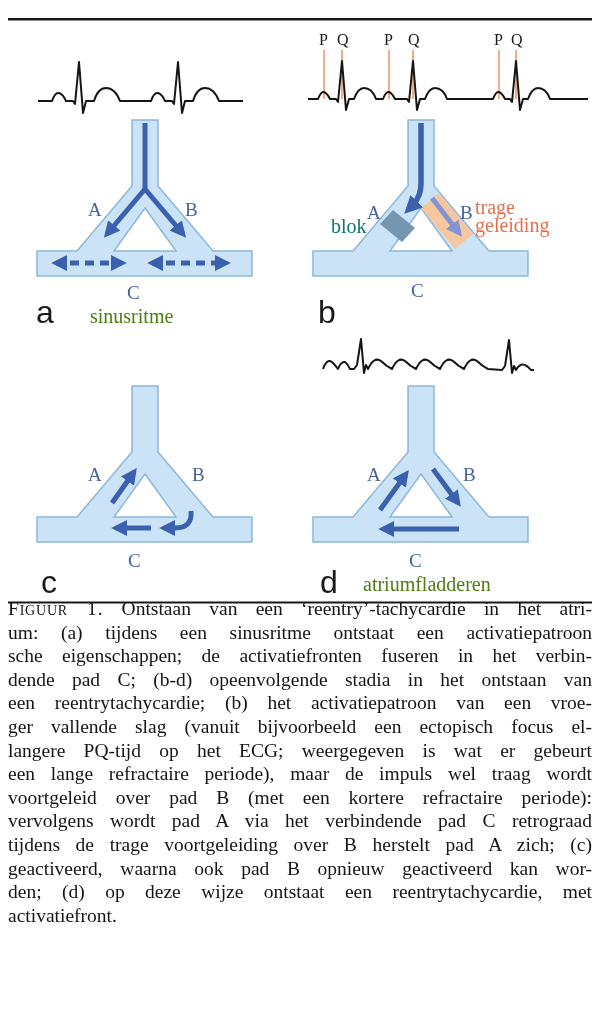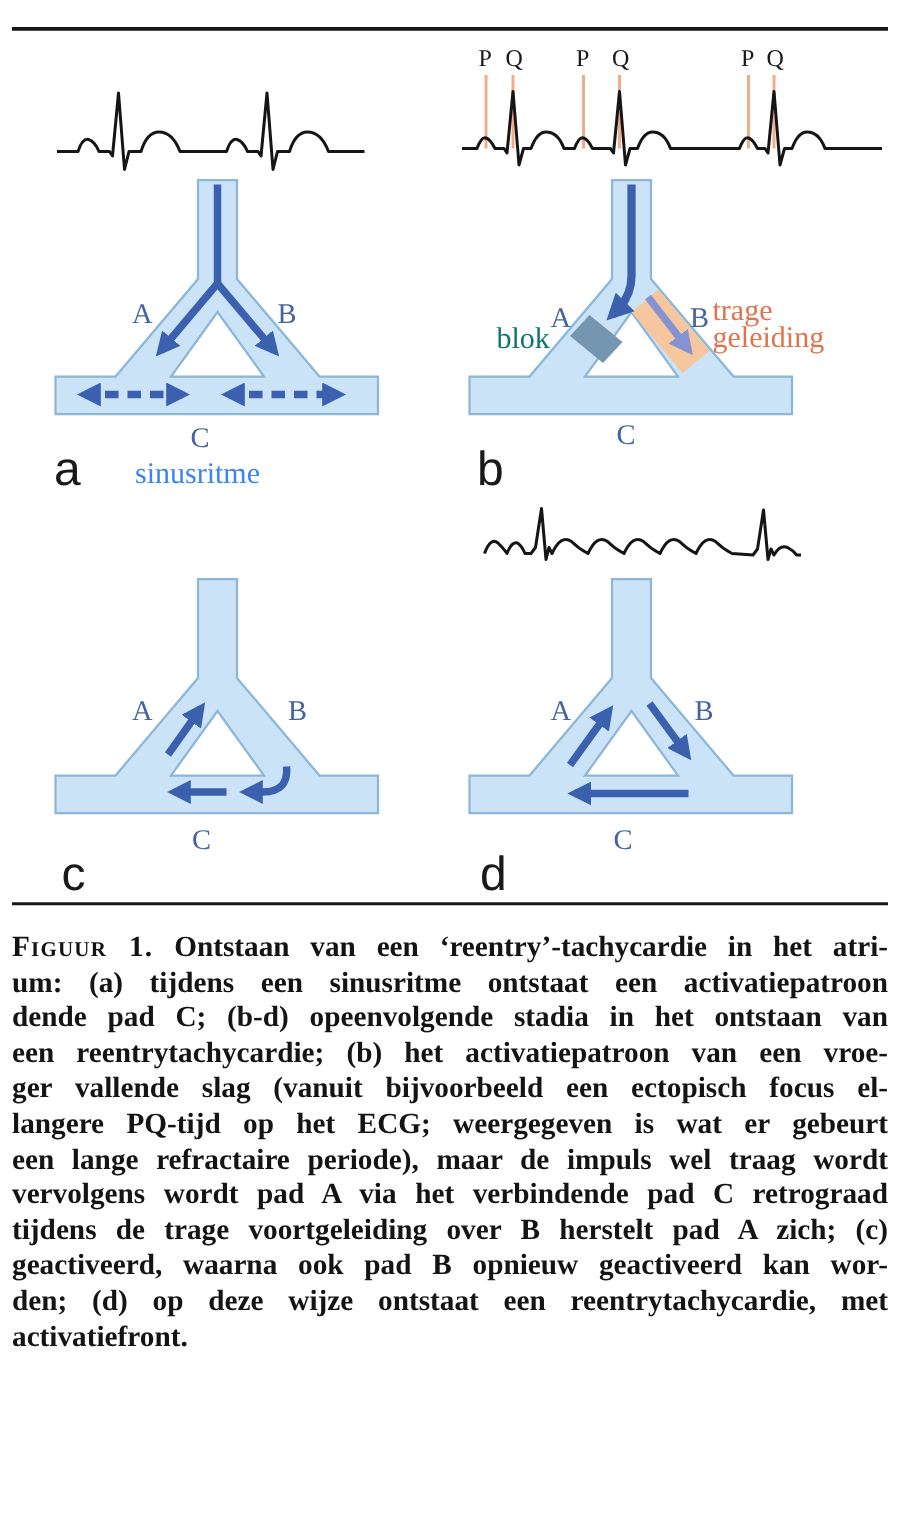--- a/index.html
+++ b/index.html
@@ -1,26 +1,26 @@
 <!DOCTYPE html>
 <html><head>
 <meta charset="utf-8">
 <style>
   html,body{margin:0;padding:0;background:#ffffff;}
   .page{position:relative;width:600px;height:1026px;background:#ffffff;overflow:hidden;
         font-family:"Liberation Serif",serif;color:#141414;}
   .art{position:absolute;left:0;top:0;}
   .txt{position:absolute;white-space:pre;}
   .panel-letter{font-family:"Liberation Sans",sans-serif;font-size:32px;color:#1a1a1a;}
-  .panel-caption{font-size:20px;color:#3b82f6;text-align:center;}
+  .panel-caption{font-size:20px;color:#4d7c0f;text-align:center;}
   .path-label{font-size:19px;color:#44639f;}
   .pq-label{font-size:16px;color:#1a1a1a;}
   .blok-label{font-size:20px;color:#0f766e;}
   .slow-label{font-size:20px;color:#e2714d;line-height:18px;white-space:pre-line;}
-  .caption-block{position:absolute;left:8px;top:620px;width:584px;font-weight:bold;}
+  .caption-block{position:absolute;left:8px;top:597px;width:584px;}
   .cl{font-size:19.5px;line-height:23.6px;text-align:justify;text-align-last:justify;color:#141414;}
   .cl.last{text-align-last:left;}
   .sc{font-variant:small-caps;letter-spacing:0.8px;}
 </style>
 </head>
 <body>
 
 <div class="page">
 
   <svg class="art" width="600" height="1026" viewBox="0 0 600 1026">
@@ -115,29 +115,32 @@
 
   <div class="txt path-label" style="left:367px;top:464px;">A</div>
   <div class="txt path-label" style="left:463px;top:464px;">B</div>
   <div class="txt path-label" style="left:409px;top:550px;">C</div>
 
   <div class="txt panel-letter" style="left:36px;top:294px;">a</div>
   <div class="txt panel-caption" style="left:90px;top:305px;">sinusritme</div>
   <div class="txt panel-letter" style="left:318px;top:294px;">b</div>
   <div class="txt panel-letter" style="left:41px;top:564px;">c</div>
   <div class="txt panel-letter" style="left:320px;top:564px;">d</div>
+  <div class="txt panel-caption" style="left:363px;top:573px;">atriumfladderen</div>
 
   <div class="caption-block">
     <div class="cl"><span class="sc">Figuur 1.</span><span> Ontstaan van een ‘reentry’-tachycardie in het atri-</span></div>
     <div class="cl">um: (a) tijdens een sinusritme ontstaat een activatiepatroon</div>
+    <div class="cl">sche eigenschappen; de activatiefronten fuseren in het verbin-</div>
     <div class="cl">dende pad C; (b-d) opeenvolgende stadia in het ontstaan van</div>
     <div class="cl">een reentrytachycardie; (b) het activatiepatroon van een vroe-</div>
     <div class="cl">ger vallende slag (vanuit bijvoorbeeld een ectopisch focus el-</div>
     <div class="cl">langere PQ-tijd op het ECG; weergegeven is wat er gebeurt</div>
     <div class="cl">een lange refractaire periode), maar de impuls wel traag wordt</div>
+    <div class="cl">voortgeleid over pad B (met een kortere refractaire periode):</div>
     <div class="cl">vervolgens wordt pad A via het verbindende pad C retrograad</div>
     <div class="cl">tijdens de trage voortgeleiding over B herstelt pad A zich; (c)</div>
     <div class="cl">geactiveerd, waarna ook pad B opnieuw geactiveerd kan wor-</div>
     <div class="cl">den; (d) op deze wijze ontstaat een reentrytachycardie, met</div>
     <div class="cl last">activatiefront.</div>
   </div>
 
 </div>
 
 </body></html>

